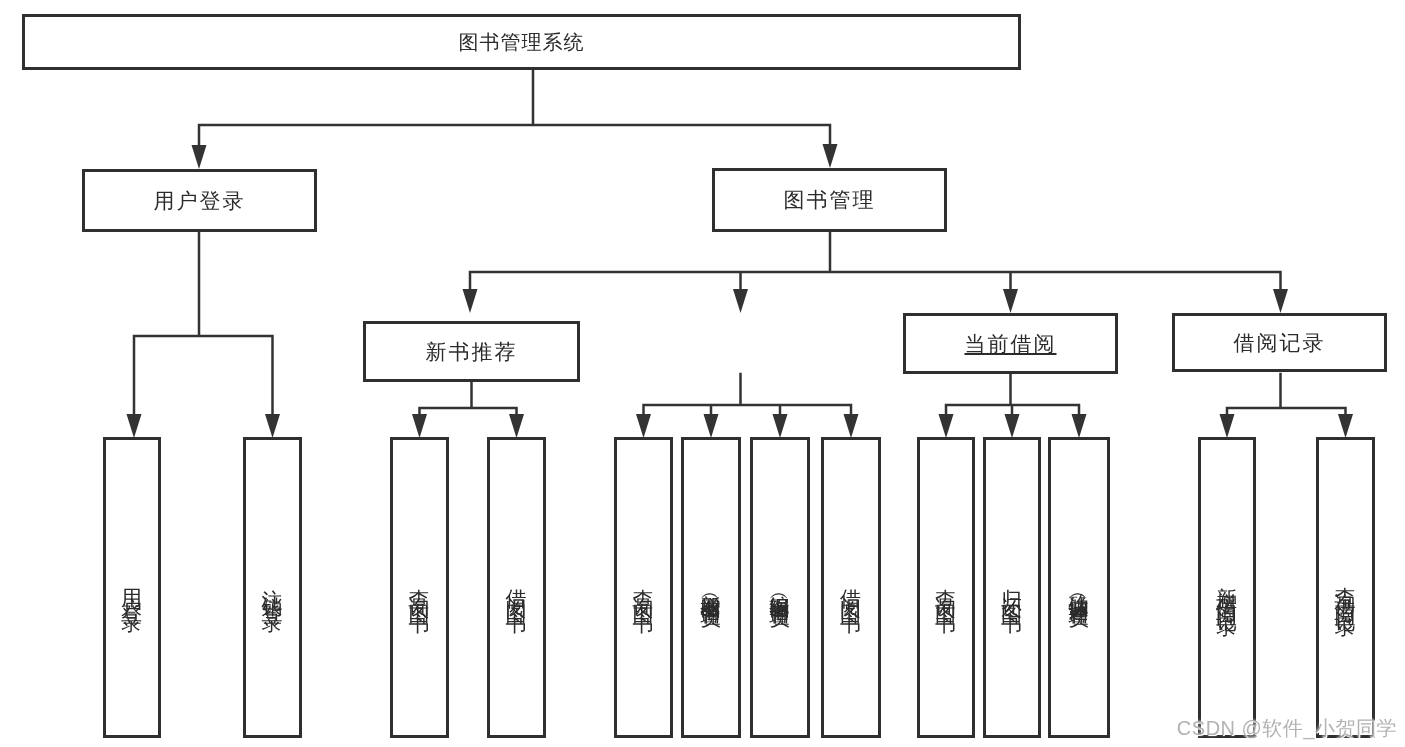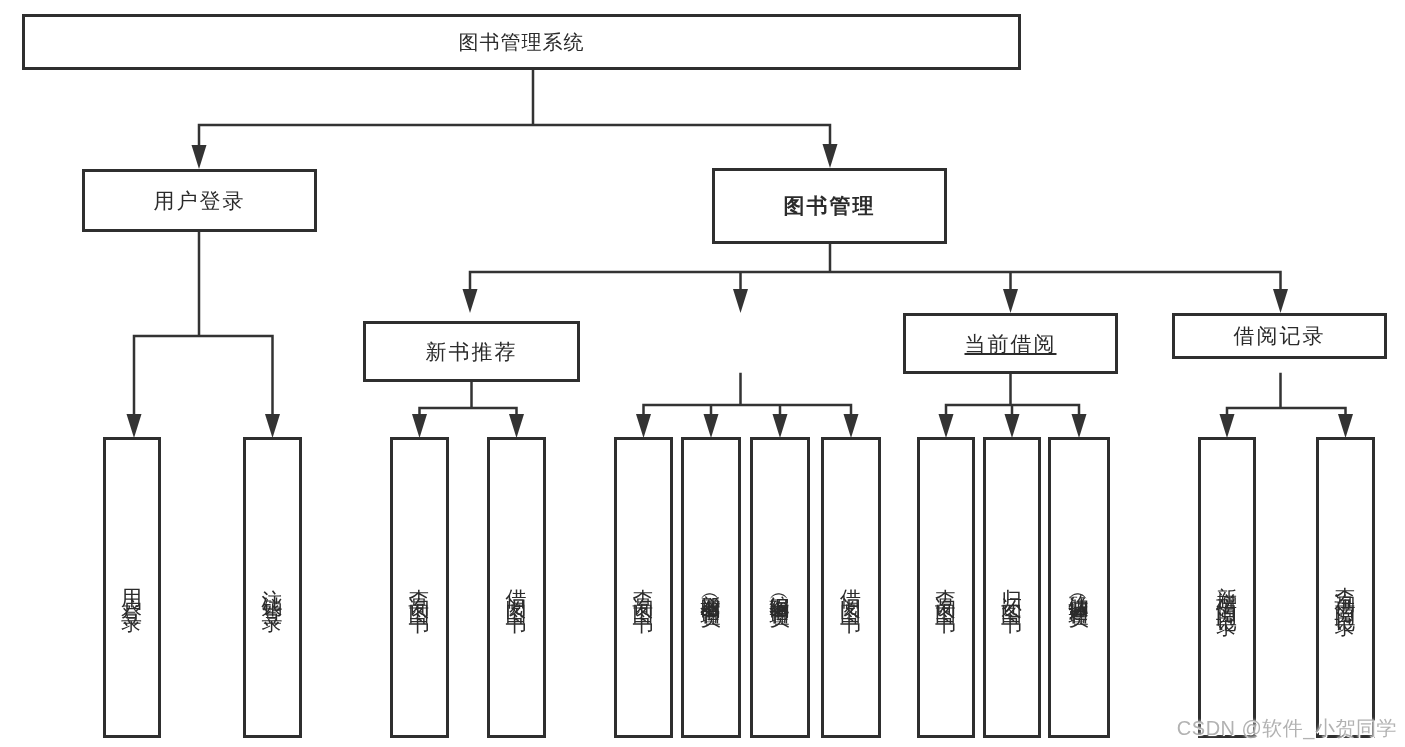--- a/index.html
+++ b/index.html
@@ -87,25 +87,25 @@
       <polygon points="1004.5,414 1019.5,414 1012,438"></polygon>
       <polygon points="1071.5,414 1086.5,414 1079,438"></polygon>
       <polygon points="1219.5,414 1234.5,414 1227,438"></polygon>
       <polygon points="1338,414 1353,414 1345.5,438"></polygon>
     </g>
   </svg>
 
   <div class="box h root" style="left:22px;top:14px;width:999px;height:56px;">图书管理系统</div>
 
   <div class="box h" style="left:82px;top:169px;width:235px;height:63px;">用户登录</div>
-  <div class="box h" style="left:712px;top:168px;width:235px;height:76px;font-weight:bold;">图书管理</div>
+  <div class="box h" style="left:712px;top:168px;width:235px;height:64px;">图书管理</div>
 
   <div class="box h" style="left:363px;top:321px;width:217px;height:61px;">新书推荐</div>
   <div class="box h" style="left:903px;top:313px;width:215px;height:61px;text-decoration:underline;">当前借阅</div>
-  <div class="box h" style="left:1172px;top:313px;width:215px;height:46px;">借阅记录</div>
+  <div class="box h" style="left:1172px;top:313px;width:215px;height:59px;">借阅记录</div>
 
   <div class="box v" style="left:103px;top:437px;width:58px;height:301px;">
     <span class="vtext">用户登录</span>
   </div>
   <div class="box v" style="left:243px;top:437px;width:59px;height:301px;">
     <span class="vtext">注销登录</span>
   </div>
 
   <div class="box v" style="left:390px;top:437px;width:59px;height:301px;">
     <span class="vtext">查询图书</span>

